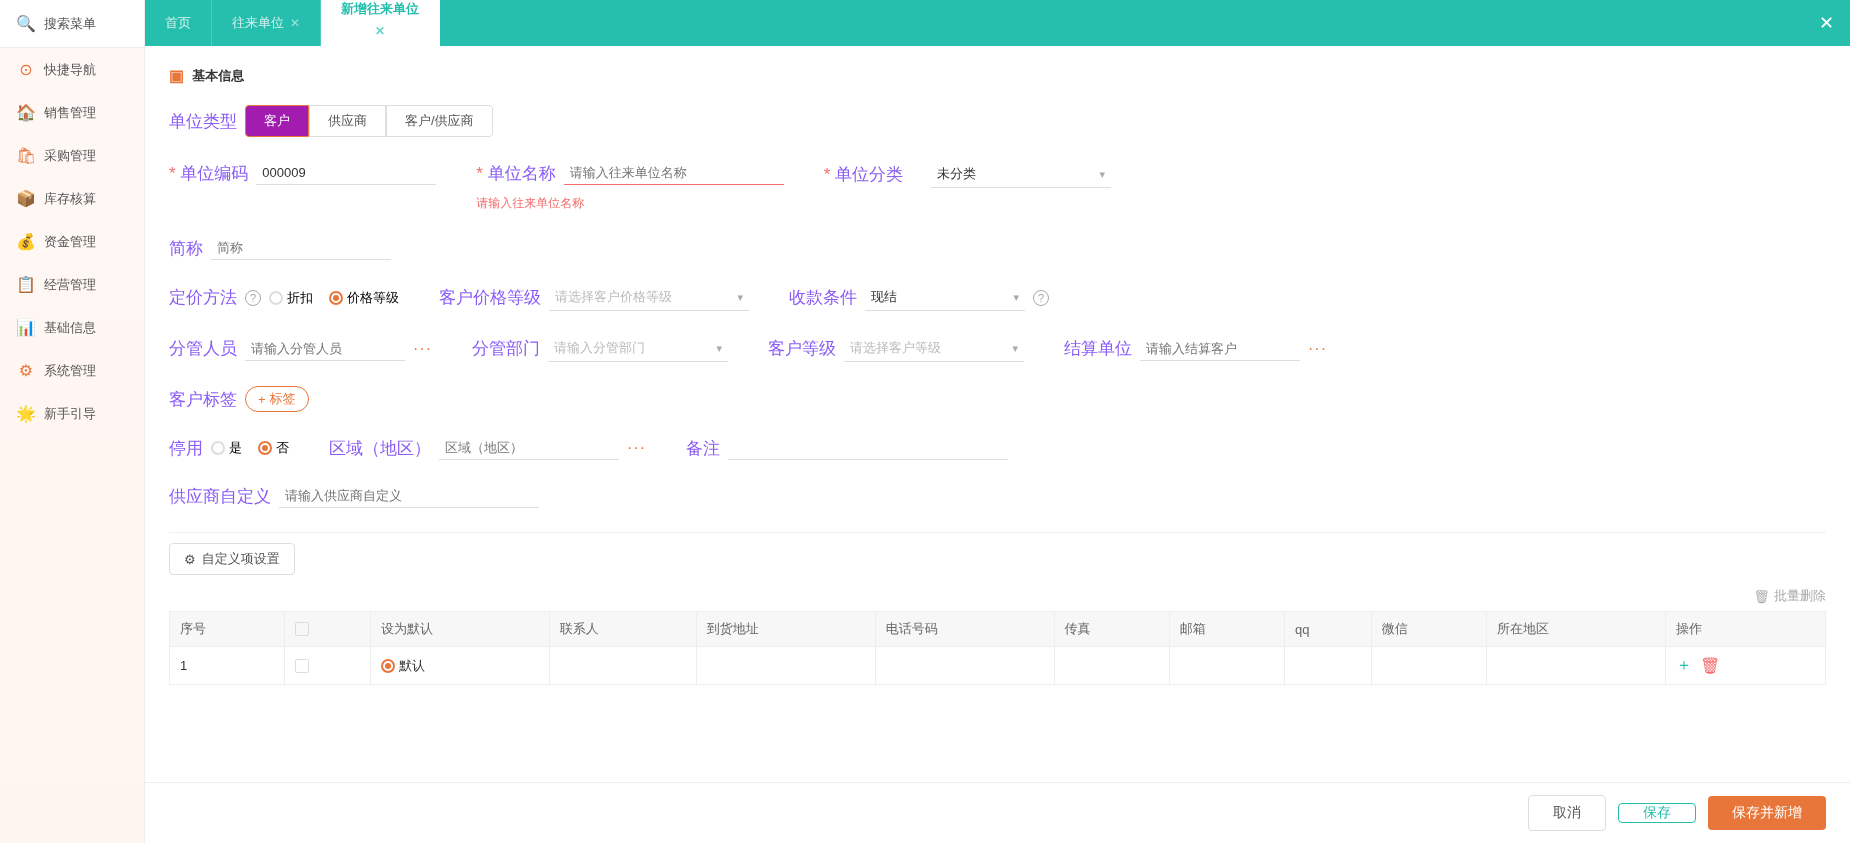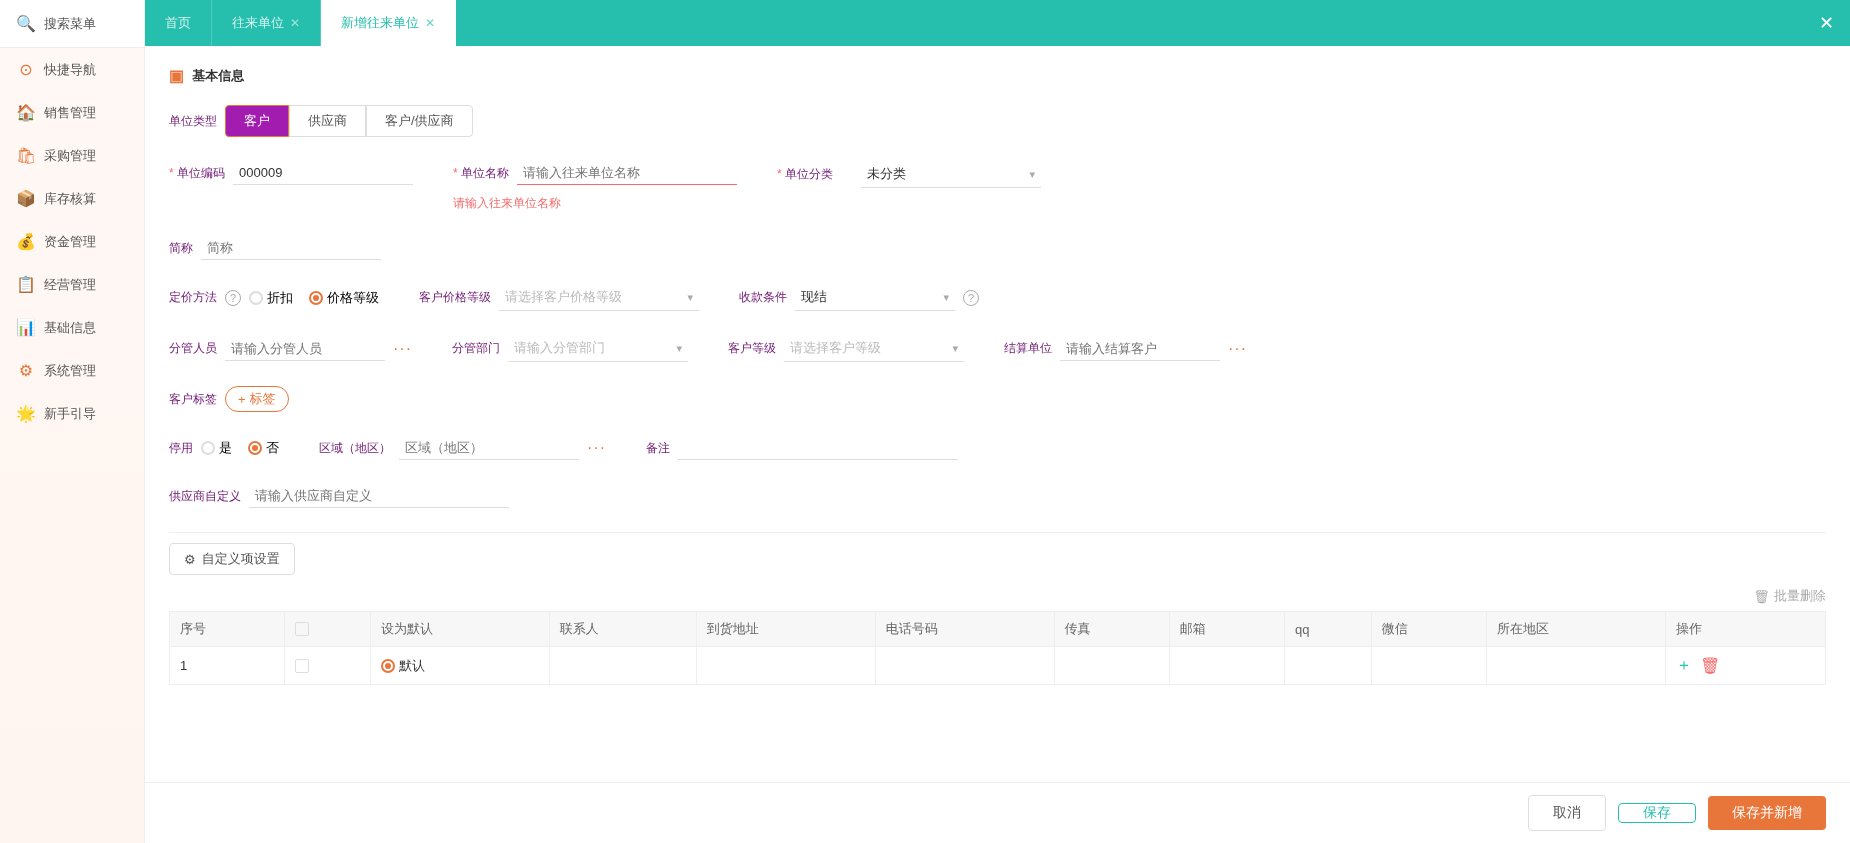--- a/index.html
+++ b/index.html
@@ -55,21 +55,22 @@
       padding: 0 20px;
       height: 100%;
       cursor: pointer;
       color: rgba(255,255,255,0.8);
       font-size: 14px;
       border-right: 1px solid rgba(255,255,255,0.2);
     }
     .tab.active {
       background: white;
       color: #26bfad;
-      font-weight: 400;
+      font-weight: 700;
+      flex-direction: column;
     }
     .tab .close-icon { font-size: 12px; opacity: 0.7; cursor: pointer; }
     .tab-close-main { margin-left: auto; margin-right: 16px; color: white; cursor: pointer; font-size: 18px; }
     
     
     .content {
       flex: 1;
       background: white;
       overflow-y: auto;
       padding: 20px 24px;
@@ -95,23 +96,23 @@
       flex-wrap: wrap;
     }
     .form-group {
       display: flex;
       align-items: center;
       gap: 8px;
       margin-right: 40px;
       margin-bottom: 4px;
     }
     .form-label {
-      color: #701a75;
+      color: #8b5cf6;
       white-space: nowrap;
-      font-size: 12px;
+      font-size: 17px;
     }
     .form-label.required::before {
       content: '* ';
       color: #f56c6c;
     }
     .form-input {
       border: none;
       border-bottom: 1px solid #ddd;
       padding: 4px 6px;
       outline: none;

